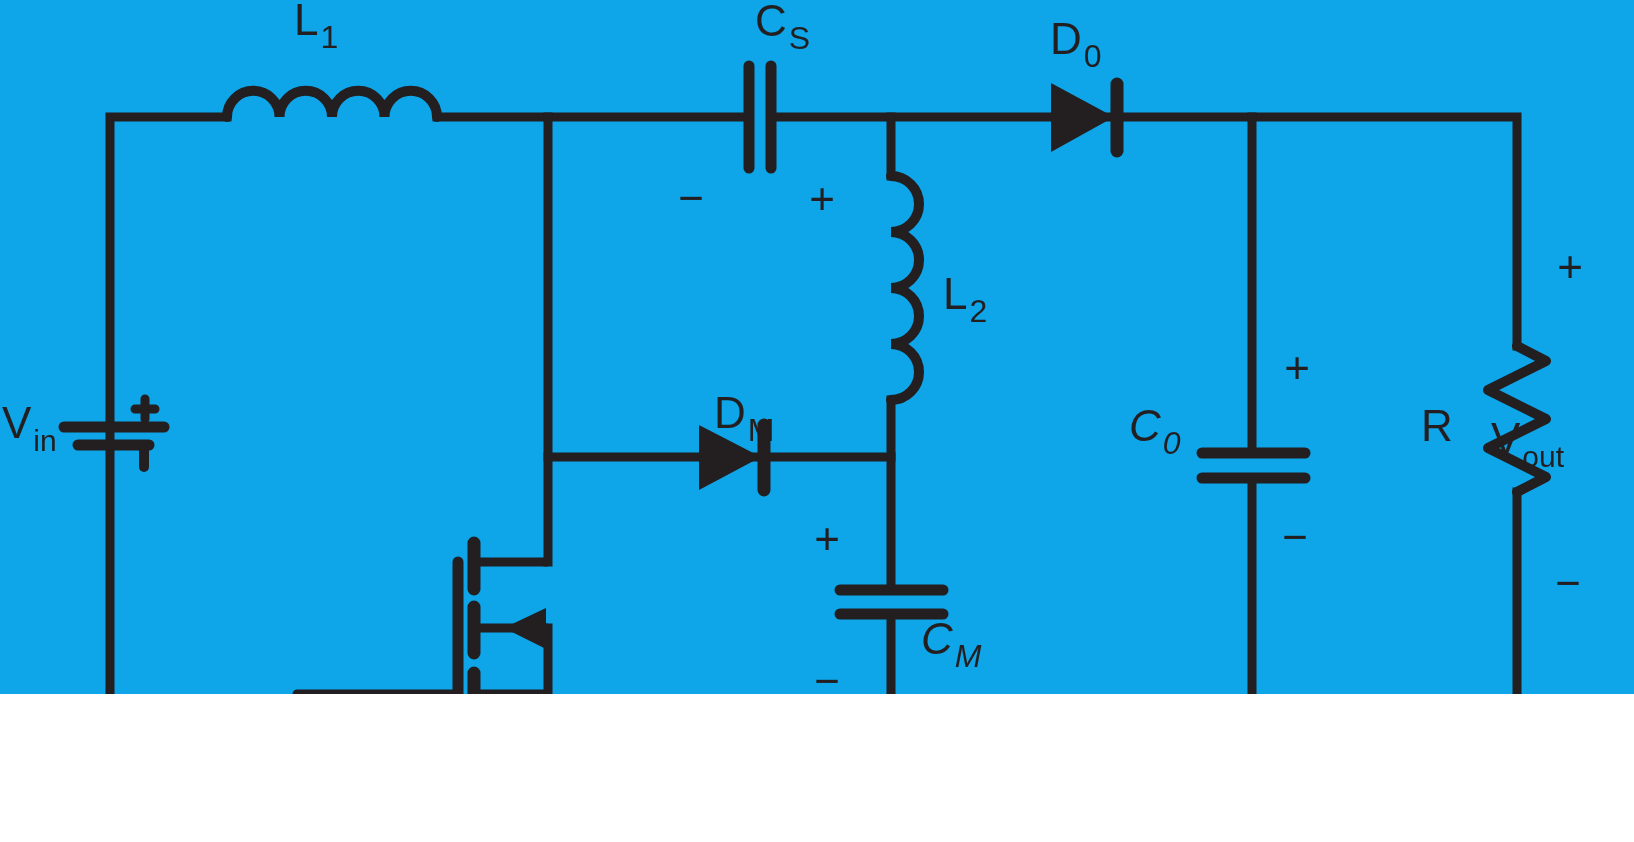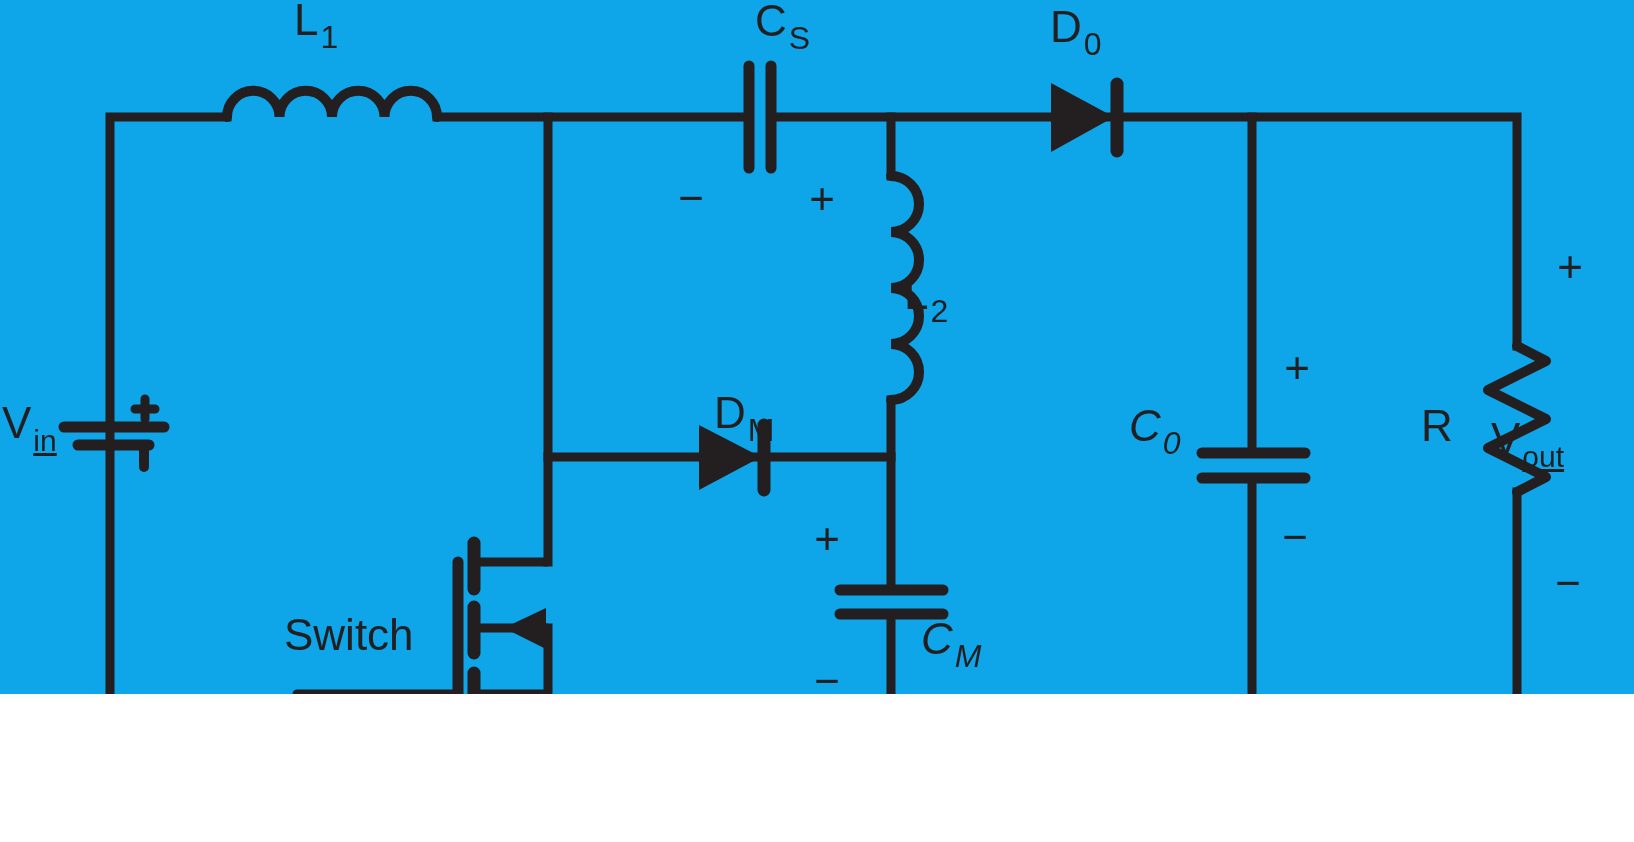--- a/index.html
+++ b/index.html
@@ -19,21 +19,21 @@
     line-height: 1;
     white-space: nowrap;
     letter-spacing: 0;
   }
   .lbl .sub {
     font-size: 32px;
     position: relative;
     top: 13px;
     margin-left: 2px;
   }
-  .lbl .sub-sm { font-size: 30px; text-decoration: underline; }
+  .lbl .sub-sm { font-size: 30px; }
   .mark {
     position: absolute;
     font-size: 44px;
     line-height: 1;
     transform: translate(-50%, -50%);
   }
 </style>
 </head>
 <body>
 
@@ -117,47 +117,44 @@
   </svg>
 
   <div class="lbl" style="left:294px; top:-2px;">
     <span>L</span><span class="sub">1</span>
   </div>
 
   <div class="lbl" style="left:735px; top:-1px;margin-left:20px;">
     <span>C</span><span class="sub">S</span>
   </div>
 
-  <div class="lbl" style="left:1050px; top:5px;">
+  <div class="lbl" style="left:1050px; top:17px;">
     <span>D</span><span class="sub">0</span>
   </div>
 
-  <div class="lbl" style="left:904px; top:272px;">
+  <div class="lbl" style="left:943px; top:272px;">
     <span>L</span><span class="sub">2</span>
   </div>
 
   <div class="lbl" style="left:714px; top:353px;margin-top:38px;">
     <span>D</span><span class="sub">M</span>
   </div>
 
   <div class="lbl" style="left:921px; top:617px;font-style:italic;">
     <span>C</span><span class="sub">M</span>
   </div>
 
   <div class="lbl" style="left:1129px; top:404px;font-style:italic;">
     <span>C</span><span class="sub">0</span>
   </div>
 
   <div class="lbl" style="left:1421px; top:404px;">
     <span>R</span>
   </div>
 
-  <div class="lbl" style="left:284px; top:613px;">
-    <span>Switch</span>
-  </div>
 
   <div class="lbl" style="left:2px; top:401px;">
     <span>V</span><span class="sub sub-sm">in</span>
   </div>
 
   <div class="lbl" style="left:1491px; top:417px;">
     <span>V</span><span class="sub sub-sm">out</span>
   </div>
 
   <div class="mark" style="left:691px; top:198px;">−</div>

